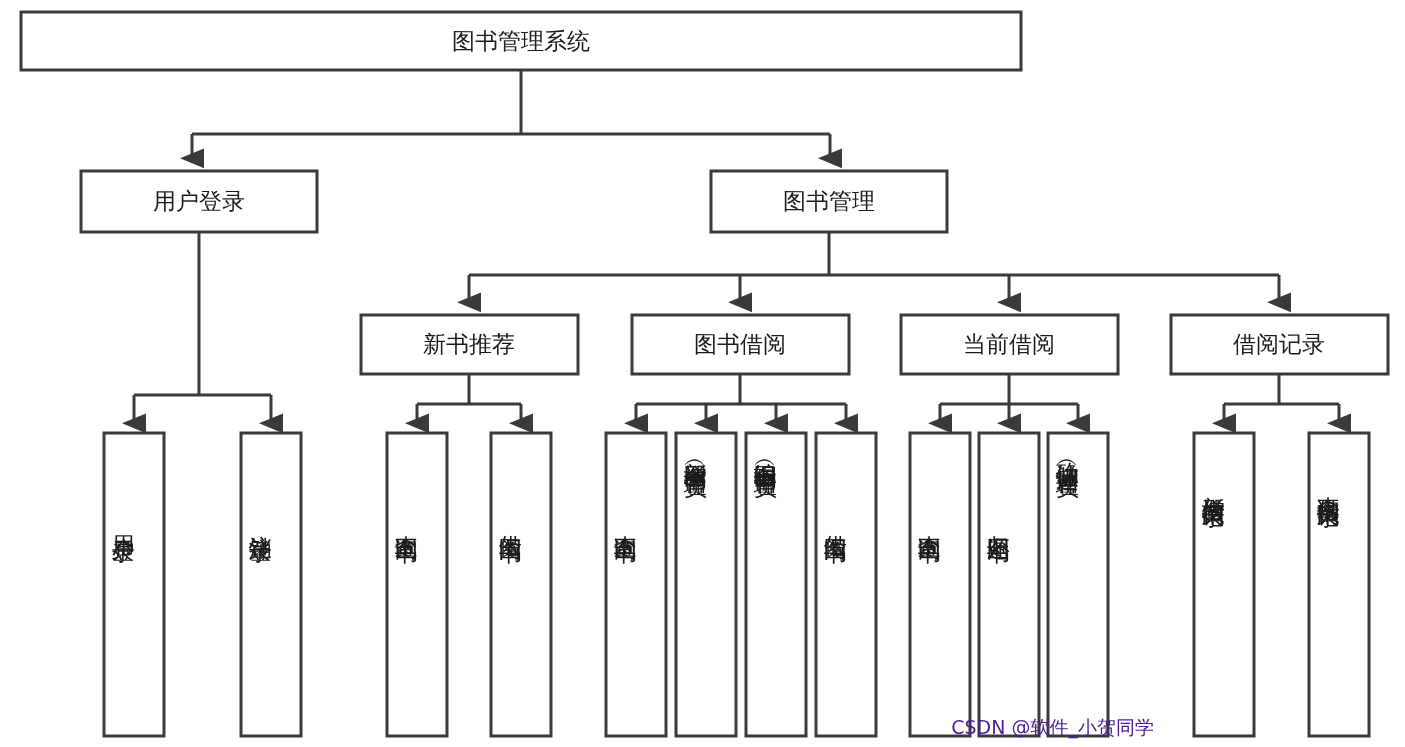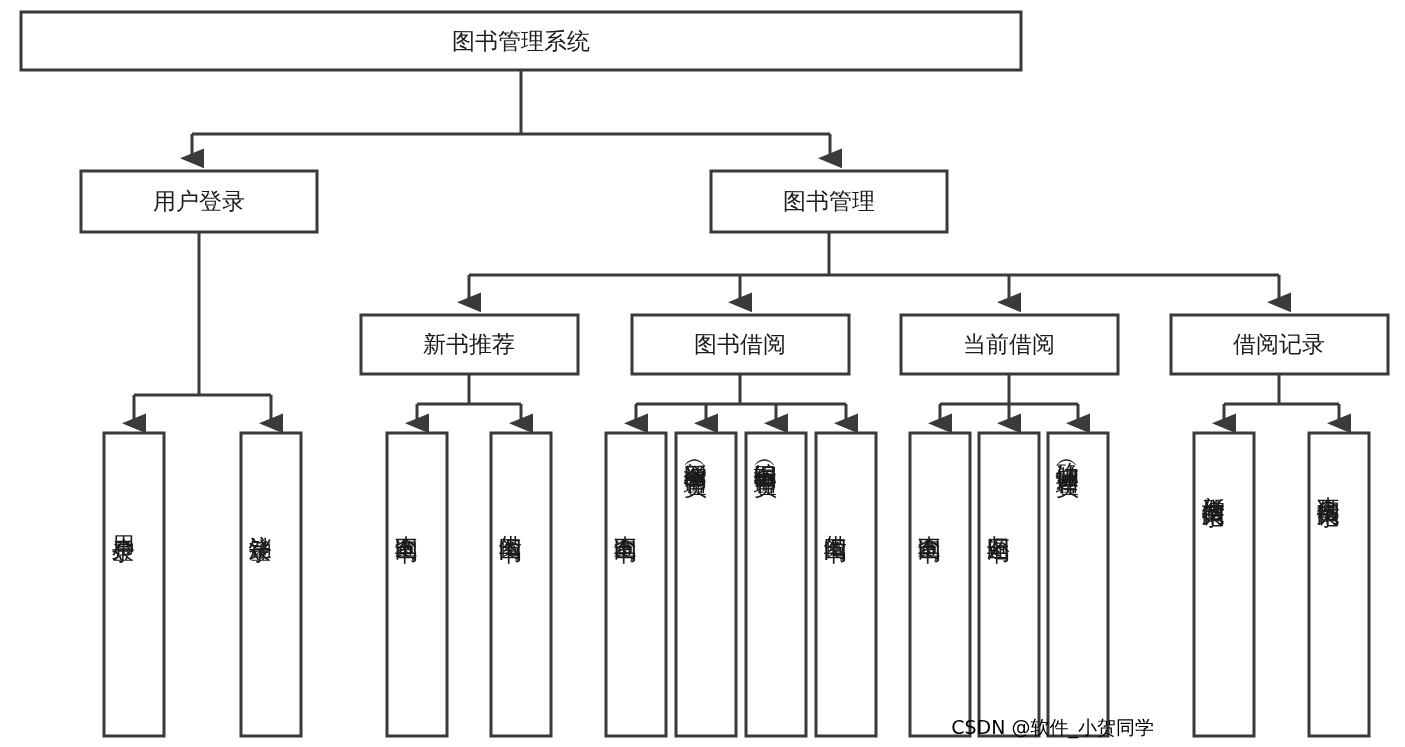--- a/index.html
+++ b/index.html
@@ -58,21 +58,21 @@
     letter-spacing: 2px;
     white-space: nowrap;
     pointer-events: none;
   }
   .watermark {
     position: absolute;
     right: 8px;
     bottom: 6px;
     font-family: "DejaVu Sans", "Liberation Sans", sans-serif;
     font-size: 19px;
-    color: #000000;
+    color: #4c1d95;
     white-space: nowrap;
     pointer-events: none;
   }
 </style>
 </head>
 <body>
 
 <div id="diagram-root">
 
   <svg class="diagram-canvas" viewBox="0 0 1405 747">

